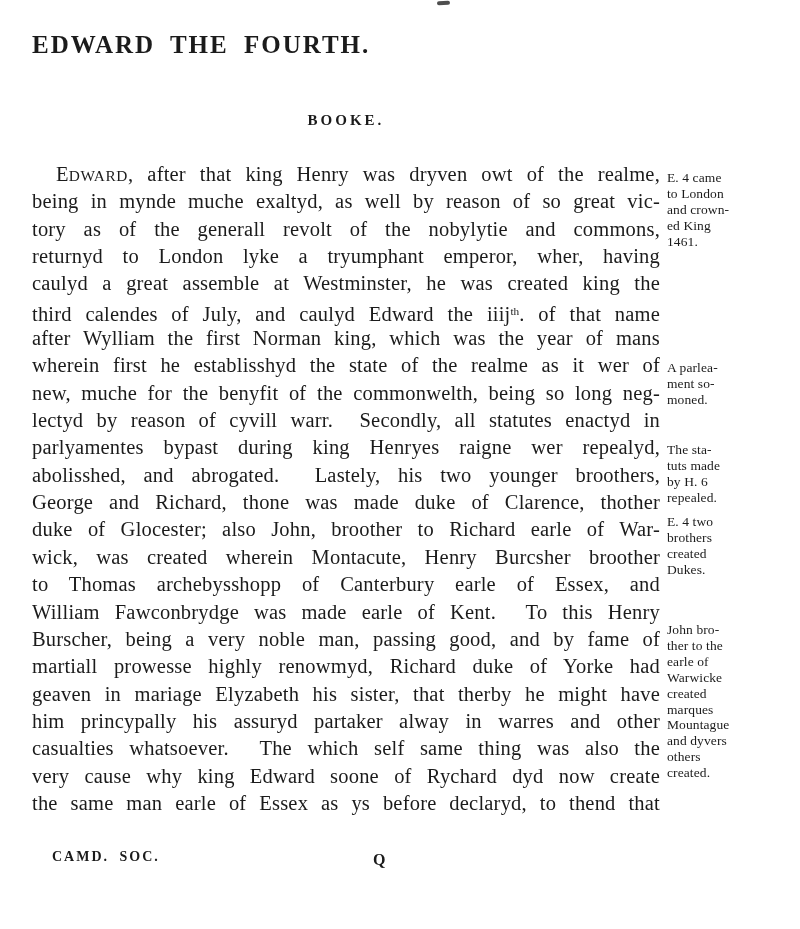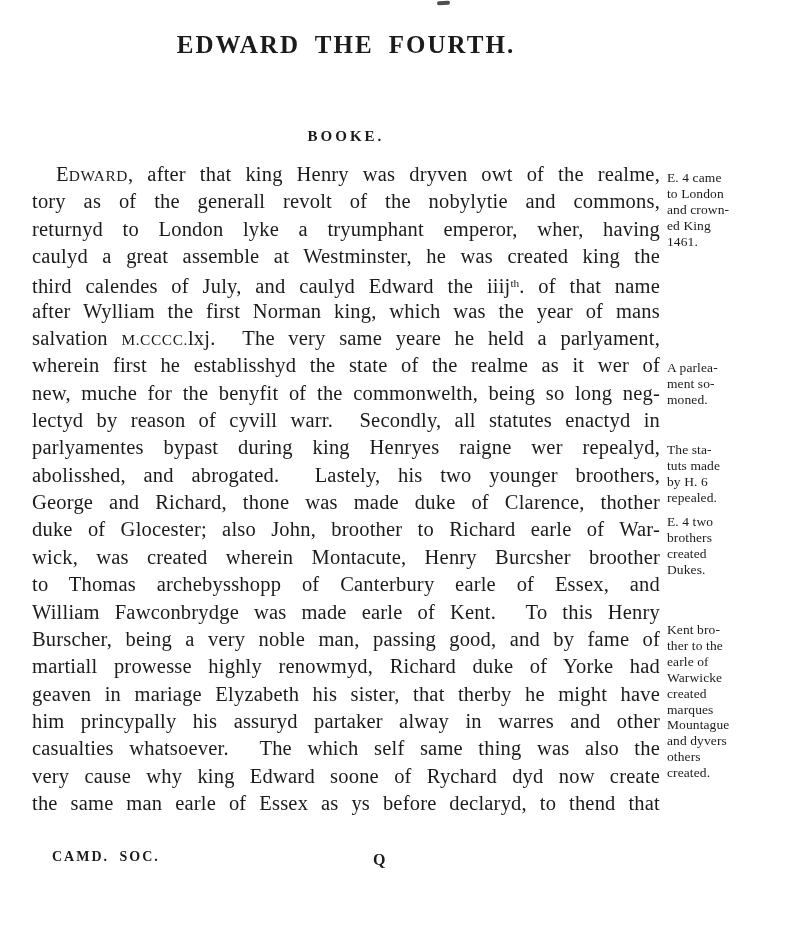--- a/index.html
+++ b/index.html
@@ -10,38 +10,37 @@
     color:#1b1b1b;
     font-family:"Liberation Serif","DejaVu Serif",serif;
     overflow:hidden;
   }
   .scan-artifact{
     position:absolute;left:437px;top:1px;width:13px;height:4px;
     background:#2f2f2f;border-radius:2px;opacity:.85;transform:rotate(-2deg);
   }
   .page-title{
     position:absolute;left:32px;top:31px;width:628px;
-    text-align:center;
+    text-align:left;
     font-size:25px;font-weight:700;
     letter-spacing:2px;word-spacing:7px;
     white-space:nowrap;
   }
   .chapter-heading{
     position:absolute;left:12px;top:84px;width:668px;
     text-align:center;
     font-size:15.5px;font-weight:700;
     letter-spacing:2.6px;word-spacing:8px;
     white-space:nowrap;
   }
   .chapter-heading-book{
     position:absolute;left:32px;top:112px;width:628px;
     text-align:center;
     font-size:15px;font-weight:700;
     letter-spacing:3px;
-    margin-top:16px;
   }
   .body-text{
     position:absolute;left:32px;top:161px;width:628px;
     font-size:20.5px;
     letter-spacing:0.2px;
   }
   .body-line{
     line-height:27.35px;
     height:27.35px;
     text-align:justify;
@@ -77,26 +76,26 @@
 
   <div class="scan-artifact"></div>
 
   <div class="page-title">EDWARD THE FOURTH.</div>
 
 
   <div class="chapter-heading-book">BOOKE.</div>
 
   <div class="body-text">
       <div class="body-line"><span>E</span><span class="sc">DWARD</span><span>, after that king Henry was dryven owt of the realme,</span></div>
+      <div class="body-line"><span>being in mynde muche exaltyd, as well by reason of so great vic-</span></div>
       <div class="body-line"><span>tory as of the generall revolt of the nobylytie and commons,</span></div>
       <div class="body-line"><span>returnyd to London lyke a tryumphant emperor, wher, having</span></div>
       <div class="body-line"><span>caulyd a great assemble at Westminster, he was created king the</span></div>
       <div class="body-line"><span>third calendes of July, and caulyd Edward the iiij</span><span class="sup">th</span><span>. of that name</span></div>
       <div class="body-line"><span>after Wylliam the first Norman king, which was the year of mans</span></div>
-      <div class="body-line"><span>salvation </span><span class="sc">M.CCCC.</span><span>lxj.&nbsp; The very same yeare he held a parlyament,</span></div>
       <div class="body-line"><span>wherein first he establisshyd the state of the realme as it wer of</span></div>
       <div class="body-line"><span>new, muche for the benyfit of the commonwelth, being so long neg-</span></div>
       <div class="body-line"><span>lectyd by reason of cyvill warr.&nbsp; Secondly, all statutes enactyd in</span></div>
       <div class="body-line"><span>parlyamentes bypast during king Henryes raigne wer repealyd,</span></div>
       <div class="body-line"><span>abolisshed, and abrogated.&nbsp; Lastely, his two younger broothers,</span></div>
       <div class="body-line"><span>George and Richard, thone was made duke of Clarence, thother</span></div>
       <div class="body-line"><span>duke of Glocester; also John, broother to Richard earle of War-</span></div>
       <div class="body-line"><span>wick, was created wherein Montacute, Henry Burcsher broother</span></div>
       <div class="body-line"><span>to Thomas archebysshopp of Canterbury earle of Essex, and</span></div>
       <div class="body-line"><span>William Fawconbrydge was made earle of Kent.&nbsp; To this Henry</span></div>
@@ -128,21 +127,21 @@
         <div class="note-line">by H. 6</div>
         <div class="note-line">repealed.</div>
       </div>
       <div class="margin-note" style="top: 514px;">
         <div class="note-line">E. 4 two</div>
         <div class="note-line">brothers</div>
         <div class="note-line">created</div>
         <div class="note-line">Dukes.</div>
       </div>
       <div class="margin-note" style="top: 622px;">
-        <div class="note-line">Kent bro-</div>
+        <div class="note-line">John bro-</div>
         <div class="note-line">ther to the</div>
         <div class="note-line">earle of</div>
         <div class="note-line">Warwicke</div>
         <div class="note-line">created</div>
         <div class="note-line">marques</div>
         <div class="note-line">Mountague</div>
         <div class="note-line">and dyvers</div>
         <div class="note-line">others</div>
         <div class="note-line">created.</div>
       </div>

